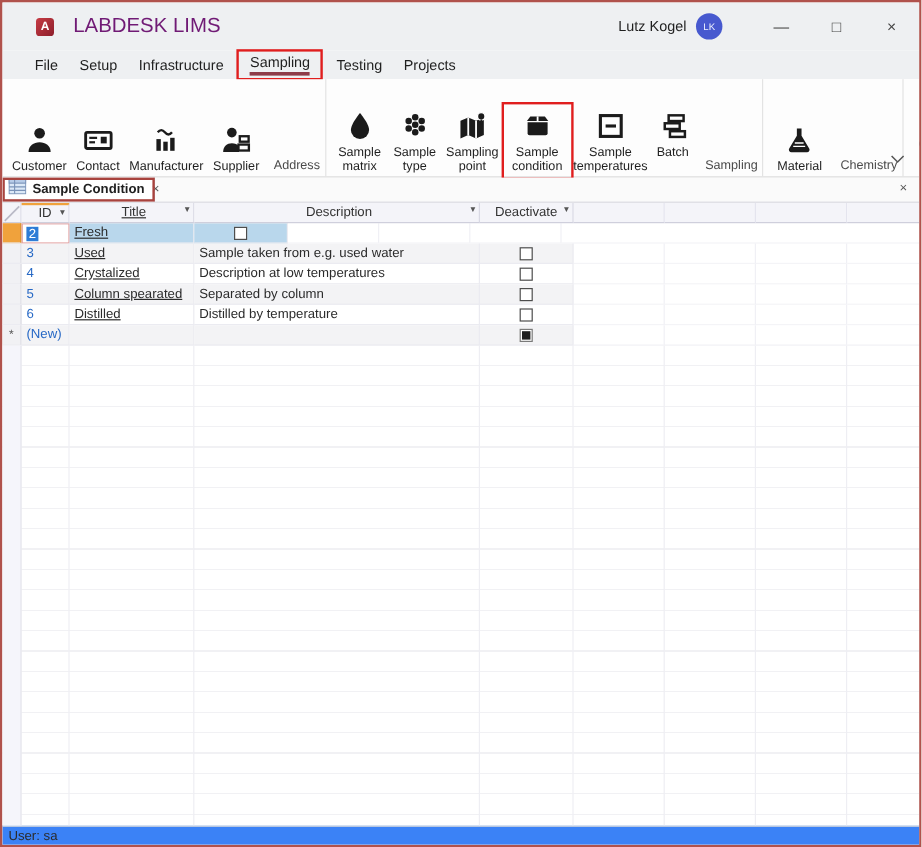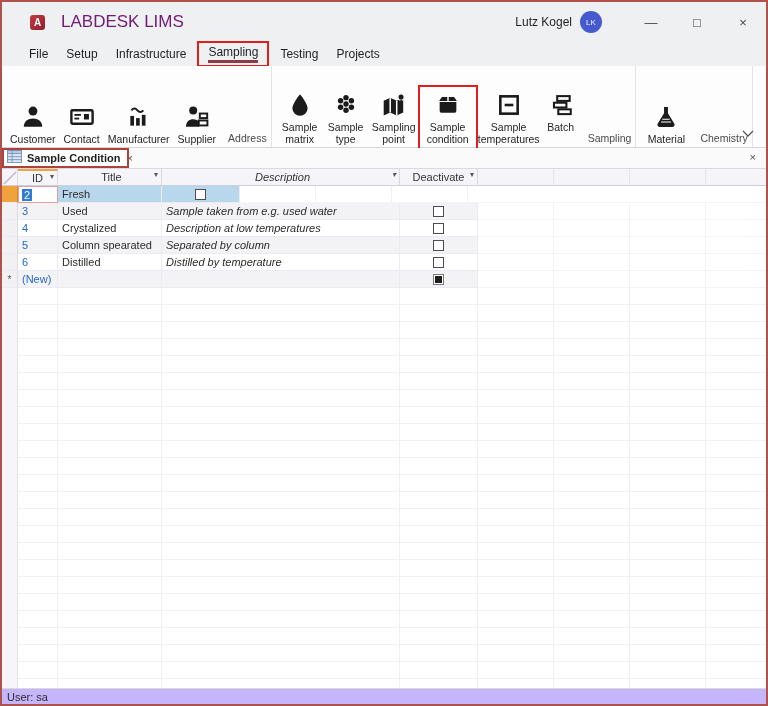--- a/index.html
+++ b/index.html
@@ -44,22 +44,22 @@
   .doc-tab .tab-label{ font-size:11px; font-weight:bold; color:#1f1f1f; margin:0 6px 0 5px; white-space:nowrap; }
   .tab-close, .strip-close{ font-size:11px; color:#555; }
   .strip-close{ position:absolute; right:10px; top:3px; }
 
   
   .grid{ flex:1; display:flex; flex-direction:column; background:#fff; overflow:hidden; font-size:11px; }
   .grow{ display:flex; height:17px; flex:0 0 auto; }
   .gcell{ border-right:1px solid #ebebf1; border-bottom:1px solid #ebebf1; display:flex; align-items:center; overflow:hidden; white-space:nowrap; }
   .c-sel{ width:16px; background:#f1f1f4; border-right:1px solid #dcdce3; justify-content:center; color:#555; font-size:10px;}
   .c-id{ width:40px; padding-left:4px; color:#2668c5; }
-  .c-title{ width:104px; padding-left:4px; color:#2b2b2b; }
-  .c-desc{ width:238px; padding-left:4px; color:#2b2b2b;font-style:italic; }
+  .c-title{ width:104px; padding-left:4px; color:#2b2b2b;text-decoration:underline; }
+  .c-desc{ width:238px; padding-left:4px; color:#2b2b2b; }
   .c-deact{ width:78px; justify-content:center; }
   .c-f1,.c-f2,.c-f3{ width:76px; border-right:1px solid #f0f0f5; border-bottom:1px solid #f4f4f7;}
   .c-f4{ flex:1; border-right:none; border-bottom:1px solid #f4f4f7;}
 
   .ghead .gcell{ background:#f4f4f9; border-right:1px solid #d9d9e4; border-bottom:1px solid #cfcfdc; color:#333; }
   .ghead .c-sel{ justify-content:stretch; padding:0; }
   .ghead .hc{ position:relative; justify-content:center; }
   .ghead .hc .harrow{ position:absolute; right:3px; top:1px; font-size:8px; color:#555; }
   .ghead .c-id{ padding-left:0; color:#333; border-top:2px solid #f0a23c; }
   .ghead .c-f1,.ghead .c-f2,.ghead .c-f3{ border-right:1px solid #e4e4ee;}
@@ -76,21 +76,21 @@
   .cb .cb-fill{ width:7px; height:7px; background:#1e1e1e; display:none; }
   .cb.filled{ border-color:#7a7a7a; }
   .cb.filled .cb-fill{ display:block; }
 
   .gempty{ flex:1; position:relative;
     background:repeating-linear-gradient(to bottom, #fff 0 16px, #f1f1f4 16px 17px); }
   .gempty .sel-strip{ position:absolute; left:0; top:0; bottom:0; width:16px; background:#f5f5fb; border-right:1px solid #e4e4ec; }
   .vline{ position:absolute; top:0; bottom:0; width:1px; background:#eeeef3; }
 
   
-  .statusbar{ height:16px; background:#c4b5fd; border-top:1px solid #d9d9d9; display:flex; align-items:center; flex:0 0 auto; }
+  .statusbar{ height:16px; background:#3b82f6; border-top:1px solid #d9d9d9; display:flex; align-items:center; flex:0 0 auto; }
   .statusbar .st-text{ font-size:11px; color:#2b2b2b; margin-left:5px; }
 
   .ic{ fill:#1b1b1b; }
 </style>
 </head>
 <body>
 
 <div class="window">
 
   <div class="titlebar">

